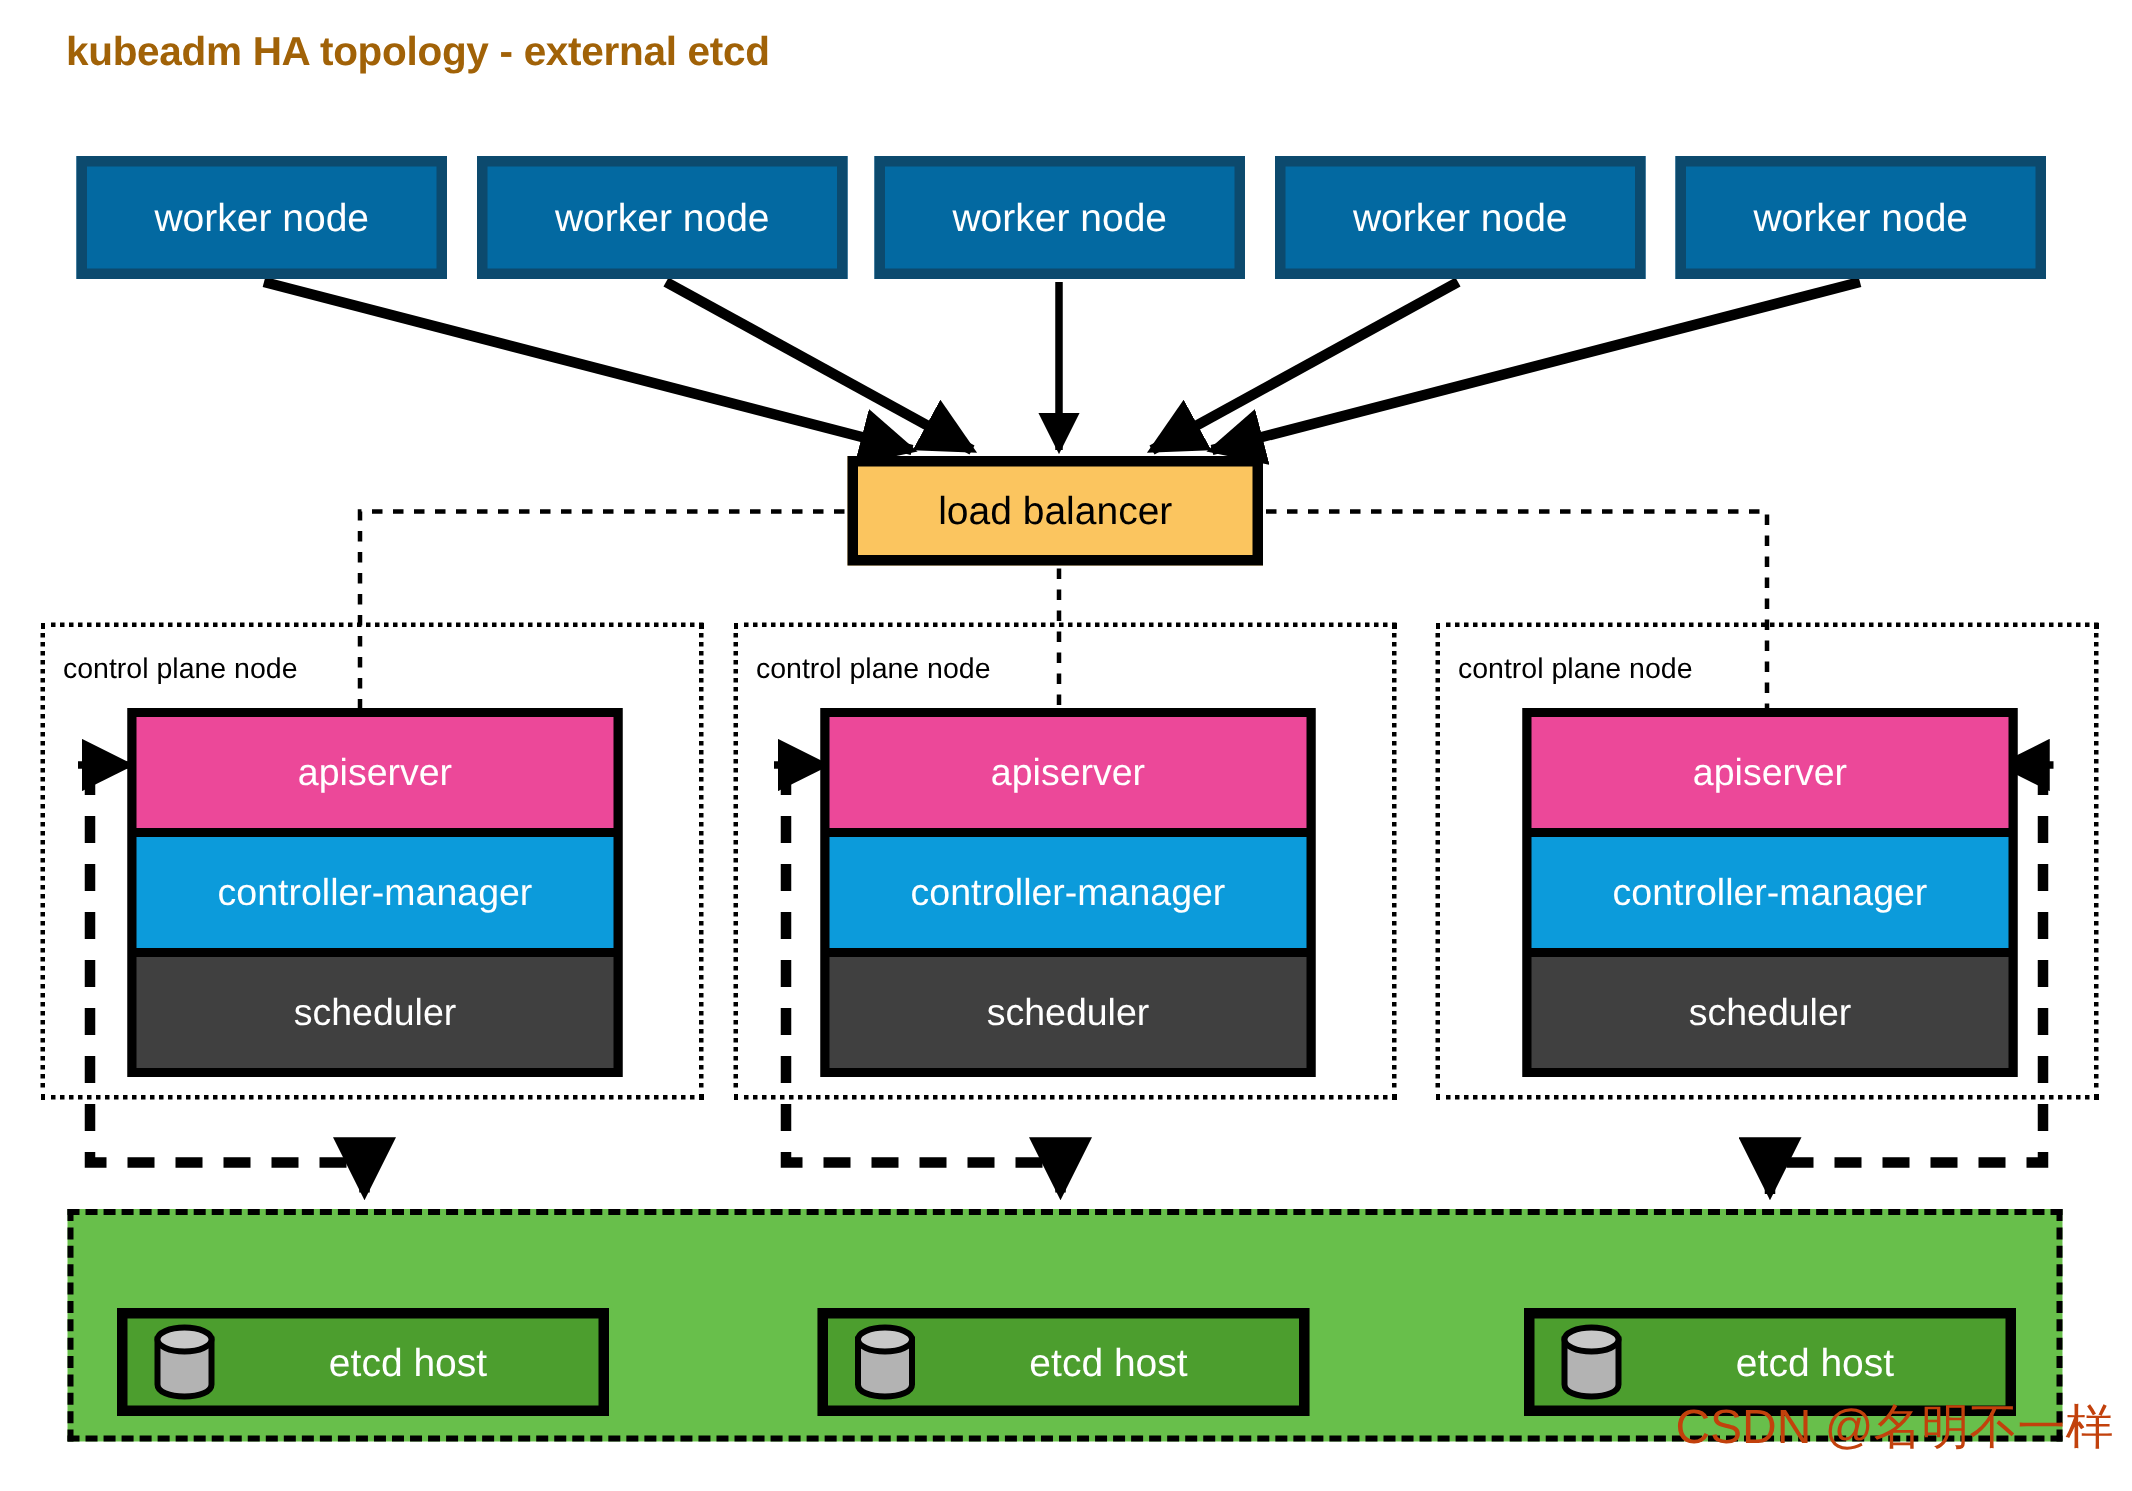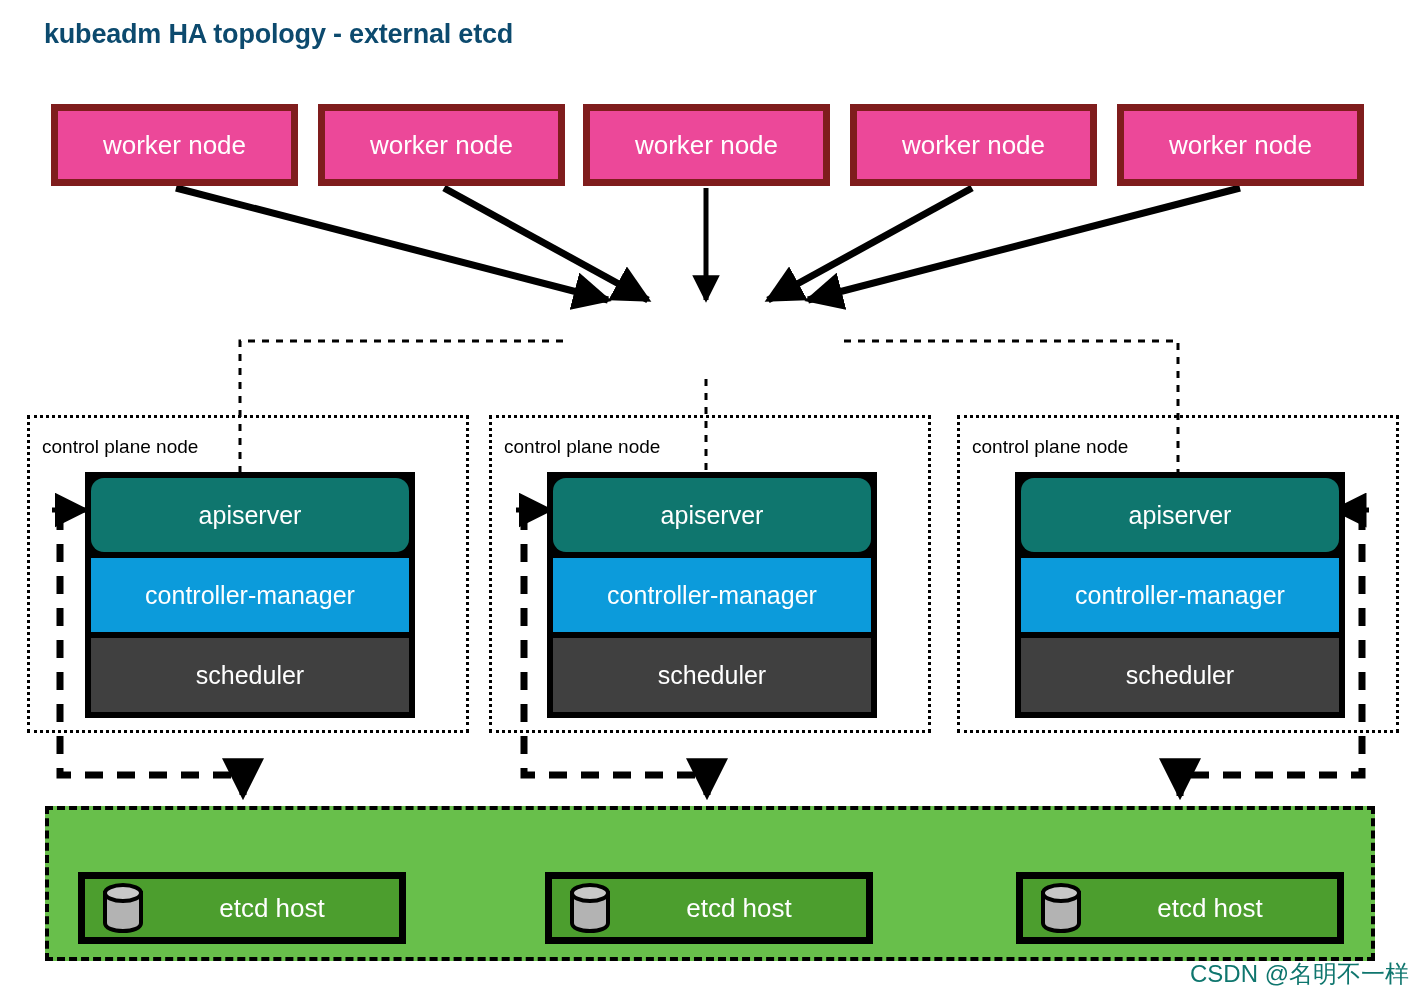--- a/index.html
+++ b/index.html
@@ -23,36 +23,36 @@
     top: 0;
     width: 1421px;
     height: 994px;
   }
   .diagram-title {
     position: absolute;
     left: 44px;
     top: 19px;
     font-size: 27px;
     font-weight: 700;
-    color: #0c4a6e;
+    color: #a16207;
     letter-spacing: -0.2px;
     white-space: nowrap;
   }
   
   .box {
     position: absolute;
     box-sizing: border-box;
     display: flex;
     align-items: center;
     justify-content: center;
     text-align: center;
   }
   .worker-node {
-    border: 7px solid #7f1d1d;
-    background: #ec4899;
+    border: 7px solid #0c4a6e;
+    background: #0369a1;
     color: #ffffff;
     font-size: 26px;
     font-weight: 400;
     width: 247px;
     height: 82px;
     top: 104px;
   }
   
   .load-balancer {
     left: 565px;
@@ -95,21 +95,21 @@
   .cp-row {
     box-sizing: border-box;
     height: 74px;
     display: flex;
     align-items: center;
     justify-content: center;
     color: #ffffff;
     font-size: 25px;
     white-space: nowrap;
   }
-  .cp-row.apiserver { background: #0f766e; border-radius: 13px; }
+  .cp-row.apiserver { background: #ec4899; }
   .cp-row.cm        { background: #0C9BDB; margin-top: 6px; }
   .cp-row.sched     { background: #404040; margin-top: 6px; }
   
   .etcd-cluster {
     position: absolute;
     left: 45px;
     top: 806px;
     width: 1330px;
     height: 155px;
     box-sizing: border-box;
@@ -146,23 +146,23 @@
     flex: 1 1 auto;
     text-align: center;
     color: #ffffff;
     font-size: 26px;
     white-space: nowrap;
   }
   
   .watermark {
     position: absolute;
     right: 12px;
-    bottom: 4px;
-    font-size: 24px;
-    color: #0f766e;
+    bottom: 20px;
+    font-size: 32px;
+    color: #c2410c;
     white-space: nowrap;
     pointer-events: none;
   }
 </style>
 </head>
 <body>
 
 <div id="stage">
 
   <svg id="svg-layer" viewBox="0 0 1421 994" xmlns="http://www.w3.org/2000/svg">
@@ -209,20 +209,21 @@
   </svg>
 
   <div class="diagram-title">kubeadm HA topology - external etcd</div>
 
   <div class="box worker-node" style="left:51px">worker node</div>
   <div class="box worker-node" style="left:318px">worker node</div>
   <div class="box worker-node" style="left:583px">worker node</div>
   <div class="box worker-node" style="left:850px">worker node</div>
   <div class="box worker-node" style="left:1117px">worker node</div>
 
+  <div class="box load-balancer">load balancer</div>
 
   <div class="cp-node" style="left:27px">
     <div class="cp-label">control plane node</div>
     <div class="cp-stack">
       <div class="cp-row apiserver">apiserver</div>
       <div class="cp-row cm">controller-manager</div>
       <div class="cp-row sched">scheduler</div>
     </div>
   </div>
 

